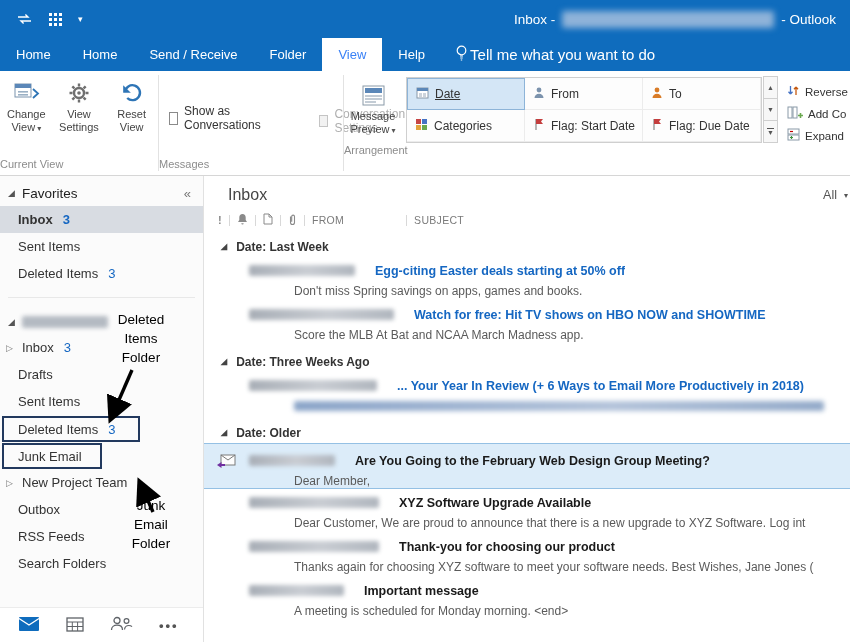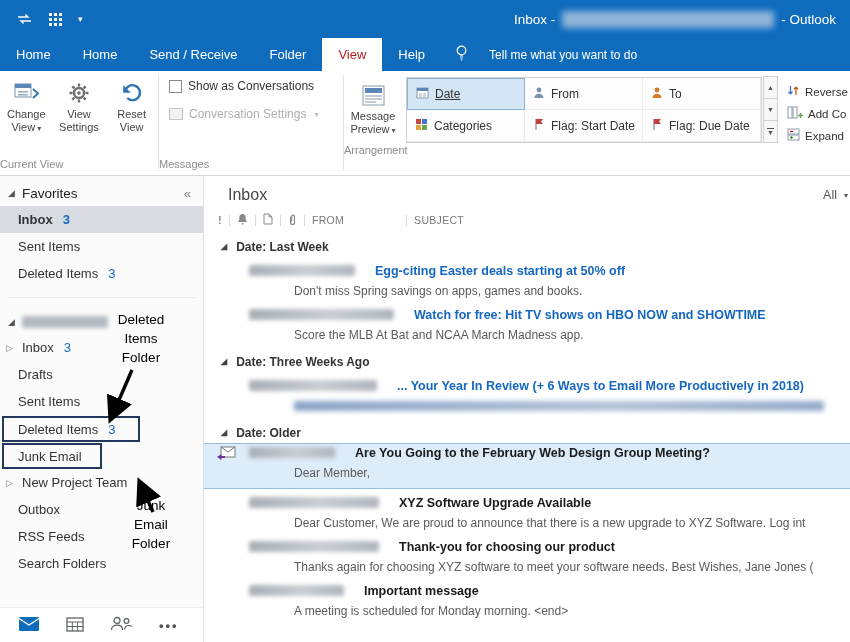--- a/index.html
+++ b/index.html
@@ -9,22 +9,22 @@
   
   .titlebar { height:38px; background:#0F6CBD; display:flex; align-items:center; color:#fff; position:relative; }
   .qat { display:flex; align-items:center; gap:16px; padding-left:16px; }
   .qat .qbtn { display:flex; align-items:center; justify-content:center; }
   .win-title { position:absolute; right:14px; top:0; height:38px; display:flex; align-items:center; gap:7px; font-size:13.5px; }
   .title-blur { width:212px; height:17px; background:#8fb3d9; filter:blur(3px); border-radius:2px; }
 
   
   .tabsrow { height:33px; background:#0F6CBD; display:flex; align-items:stretch; color:#fff; font-size:13px; }
   .tab { padding:0 16px; display:flex; align-items:center; cursor:default; }
-  .tab.active { background:#fff; color:#b91c1c; }
-  .tellme { display:flex; align-items:center; gap:21px; padding:0 14px; font-size:12px; }
+  .tab.active { background:#fff; color:#3b82f6; }
+  .tellme { display:flex; align-items:center; gap:2px; padding:0 14px; font-size:15px; }
 
   
   .ribbon { height:105px; background:#fff; border-bottom:1px solid #d6d6d6; display:flex; }
   .rgroup { display:flex; flex-direction:column; }
   .rgroup-content { flex:1; display:flex; align-items:flex-start; padding-top:4px; }
   .rgroup-label { height:18px; font-size:11px; color:#8c8c8c; line-height:15px; }
   .rsep { width:1px; background:#e2e2e2; margin:4px 0; }
   .bigbtn { width:52px; display:flex; flex-direction:column; align-items:center; padding-top:3px; font-size:11px; color:#444; text-align:center; line-height:13px; }
   .bigbtn .icn { height:30px; display:flex; align-items:center; }
   .caret { font-size:8px; margin-left:2px; color:#555; }
@@ -74,21 +74,21 @@
   .imp { font-weight:bold; color:#8a8a8a; font-size:11px; }
   .group-hdr { height:21px; display:flex; align-items:center; gap:9px; padding-left:17px; font-weight:bold; font-size:12px; color:#333; margin-top:6px; }
   .ghtri { font-size:8px; color:#444; }
   .msg { height:44px; padding-top:5px; }
   .msg .l1 { display:flex; align-items:center; height:17px; }
   .iconcol { width:45px; flex:none; display:flex; justify-content:center; align-items:center; }
   .sblur { height:11px; border-radius:2px; background:linear-gradient(90deg,#a8aeb6,#c9cdd3 55%,#b0b6be); filter:blur(2px); flex:none; }
   .subj { font-weight:bold; font-size:12.5px; margin-left:20px; white-space:nowrap; overflow:hidden; color:#1a1a1a; }
   .msg.unread .subj { color:#1567C2; }
   .l2 { padding-left:90px; font-size:12px; color:#5a5a5a; white-space:nowrap; overflow:hidden; margin-top:5px; }
-  .msg.selected { background:#DCECF9; border-top:1px solid #94C0E4; border-bottom:1px solid #94C0E4; height:46px; padding-top:0; }
+  .msg.selected { background:#DCECF9; border-top:1px solid #94C0E4; border-bottom:1px solid #94C0E4; height:46px; padding-top:8px; }
   .pblur { height:10px; width:530px; background:linear-gradient(90deg,#8aa4c8,#b3c3da 60%,#93aac9); filter:blur(2.5px); margin:7px 0 0 90px; border-radius:2px; }
 </style>
 </head>
 <body>
 
 <div class="app">
 
   <div class="titlebar">
     <div class="qat">
       <span class="qbtn">
@@ -175,21 +175,21 @@
           </span>
           <span>Reset View</span>
         </div>
       </div>
       <div class="rgroup-label">Current View</div>
     </div>
 
     <div class="rsep"></div>
 
     <div class="rgroup" style="width:184px">
-      <div style="flex:1; display:flex; flex-direction:column;">
+      <div style="flex:1; display:flex; flex-direction:row;gap:44px;">
         <div class="chk-row">
           <span class="checkbox"></span>
           <span>Show as Conversations</span>
         </div>
         <div class="conv-row">
           <span class="conv-icn"></span>
           <span>Conversation Settings</span>
           <span class="caret" style="color:#bdbdbd">▾</span>
         </div>
       </div>

